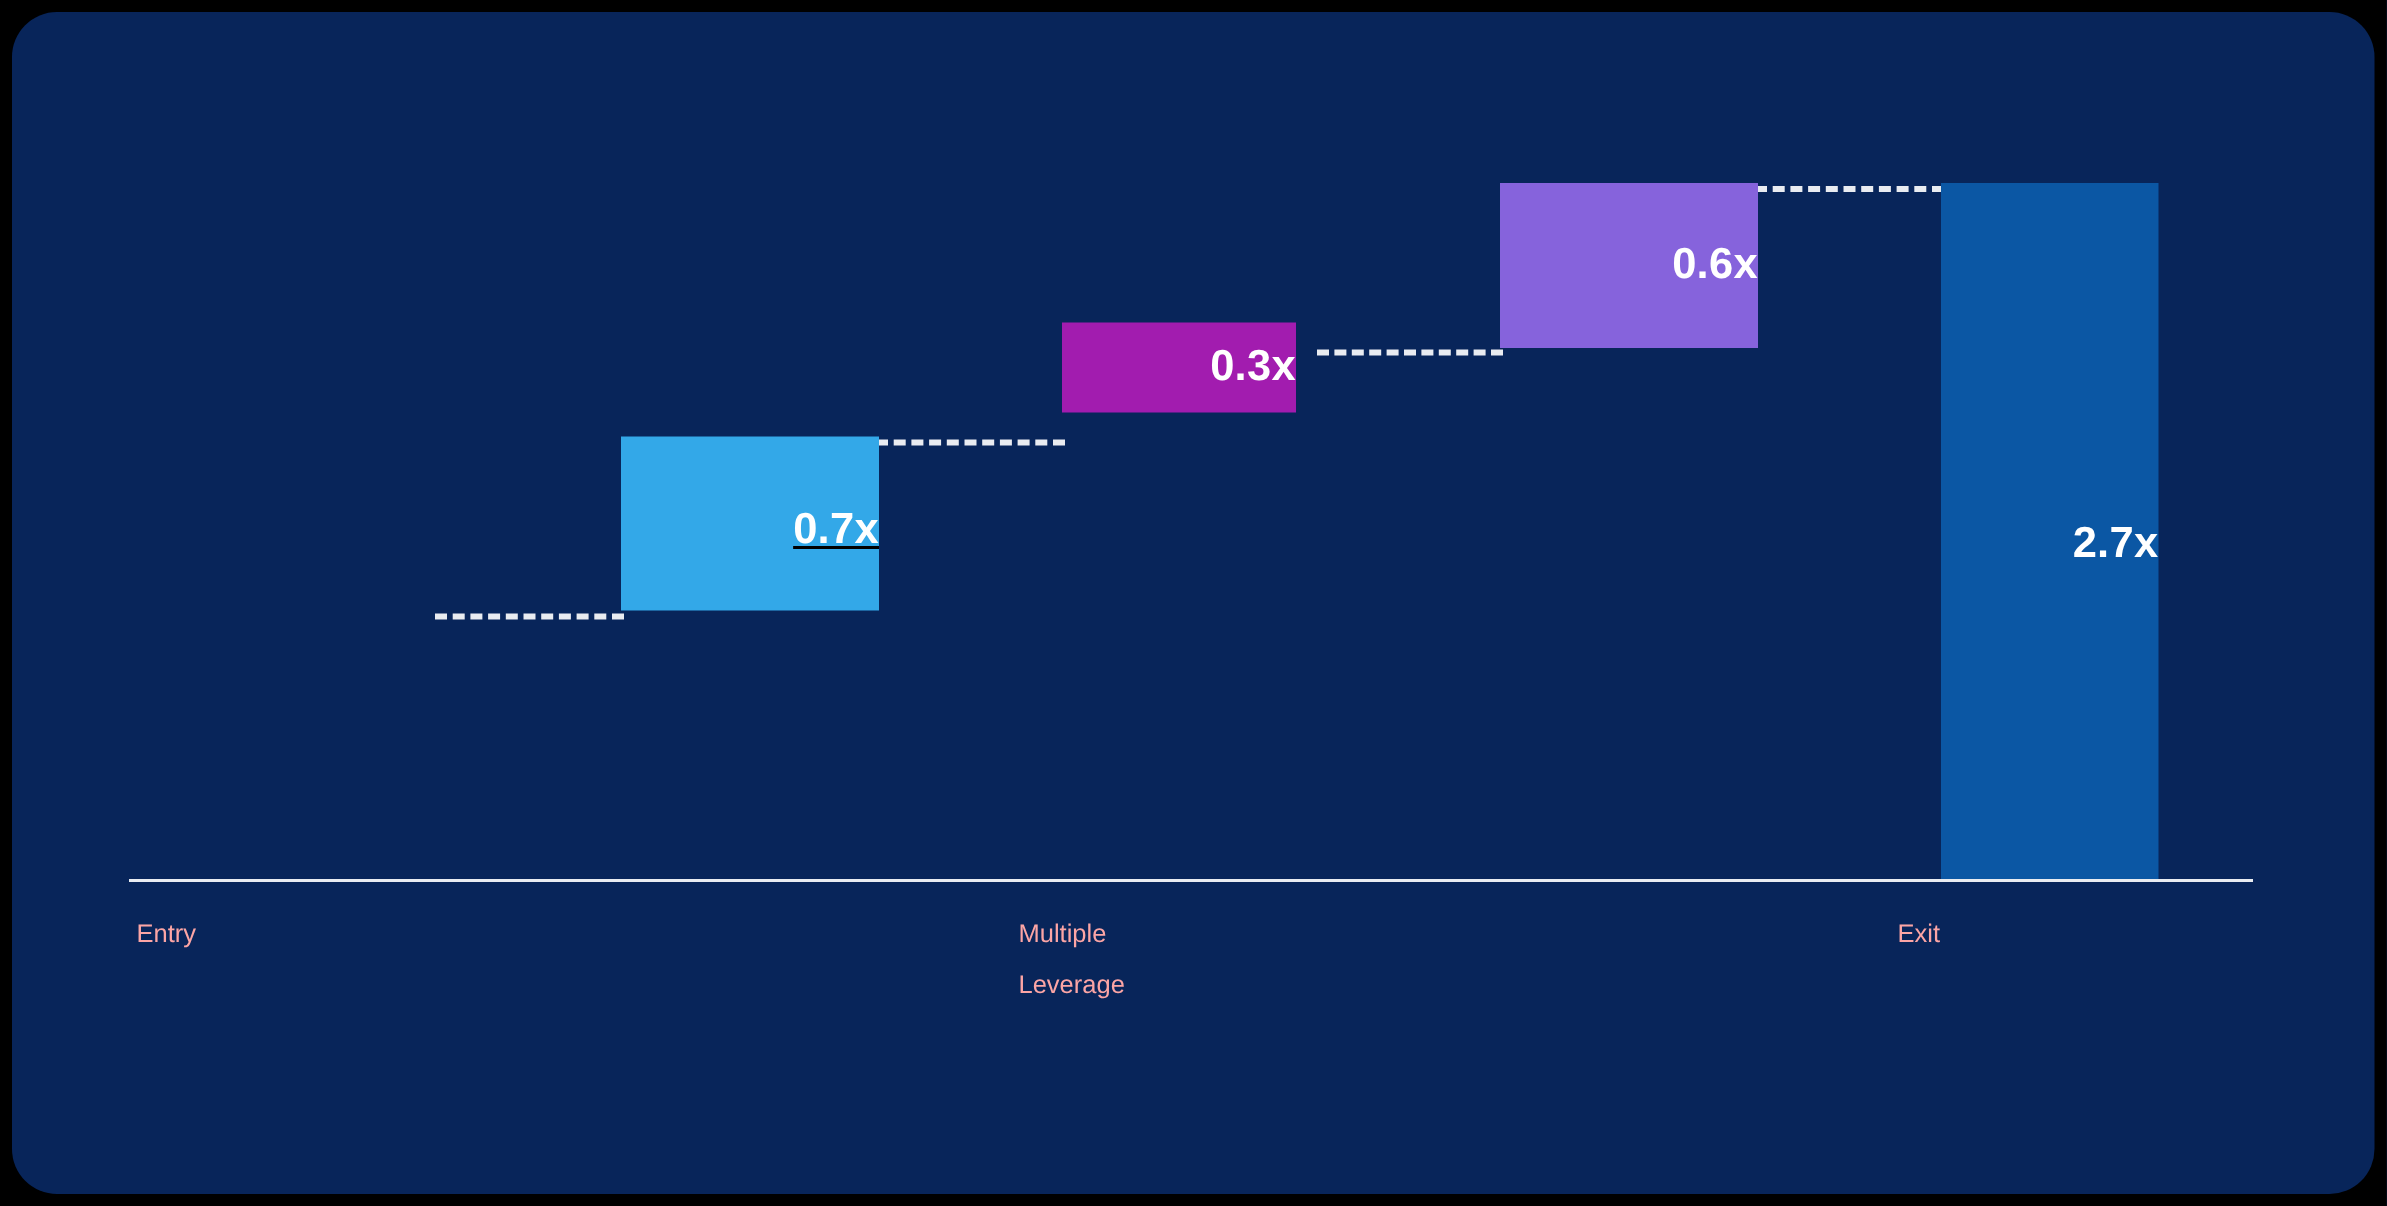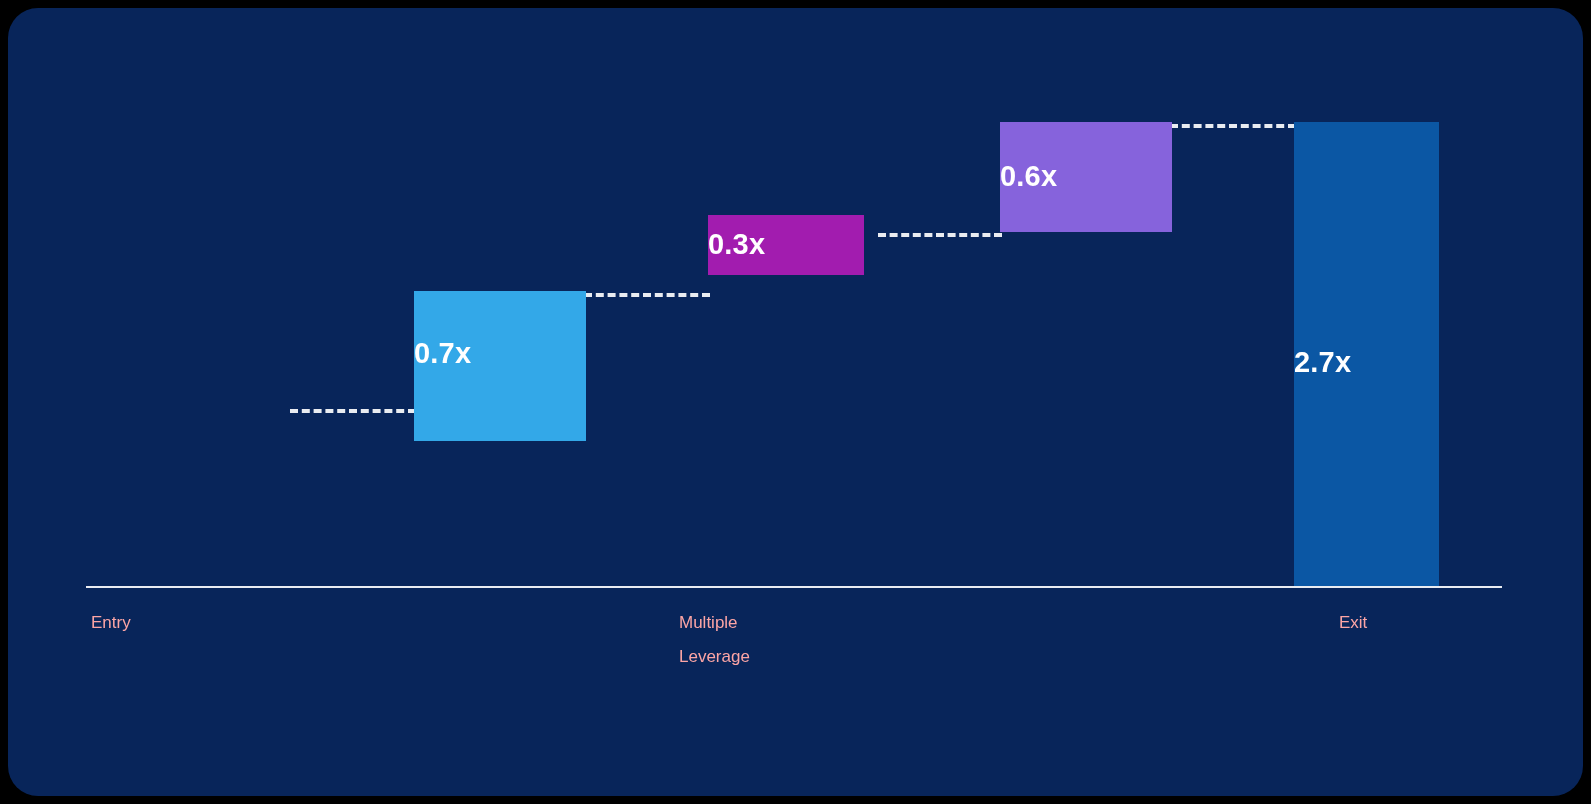--- a/index.html
+++ b/index.html
@@ -40,21 +40,21 @@
     top: 578px;
     width: 1416px;
     height: 2px;
     background: #e9ecf1;
   }
 
   
   .bar {
     position: absolute;
     display: flex;
-    justify-content: flex-start;
+    justify-content: flex-end;
   }
   .bar-value {
     color: #ffffff;
     font-size: 29px;
     font-weight: bold;
     letter-spacing: 0.2px;
     line-height: 1;
     white-space: nowrap;
   }
 
@@ -64,22 +64,23 @@
     width: 172px;
     height: 179px;
     background: #0b57a4;
   }
   .bar-entry .bar-value { margin-top: 78px; }
 
   .bar-operational {
     left: 406px;
     top: 283px;
     width: 172px;
-    height: 150px;
+    height: 116px;
     background: #33a8e8;
+    text-decoration: underline;
   }
   .bar-operational .bar-value { margin-top: 48px; }
 
   .bar-multiple {
     left: 700px;
     top: 207px;
     width: 156px;
     height: 60px;
     background: #a21caf;
   }
@@ -122,21 +123,21 @@
     text-align: left;
     color: #fca5a5;
     font-size: 17px;
     line-height: 34px;
     font-weight: normal;
   }
   .cat-entry       { left: 83px; }
   .cat-operational { left: 377px; }
   .cat-multiple    { left: 671px; }
   .cat-leverage    { left: 965px; }
-  .cat-exit        { left: 1331px; }
+  .cat-exit        { left: 1257px; }
   .cat-label .line2 { display: block; }
 </style>
 </head>
 <body>
 
 <div id="chart-card">
   <div id="plot-area">
 
     <div class="connector connector-1"></div>
     <div class="connector connector-2"></div>

